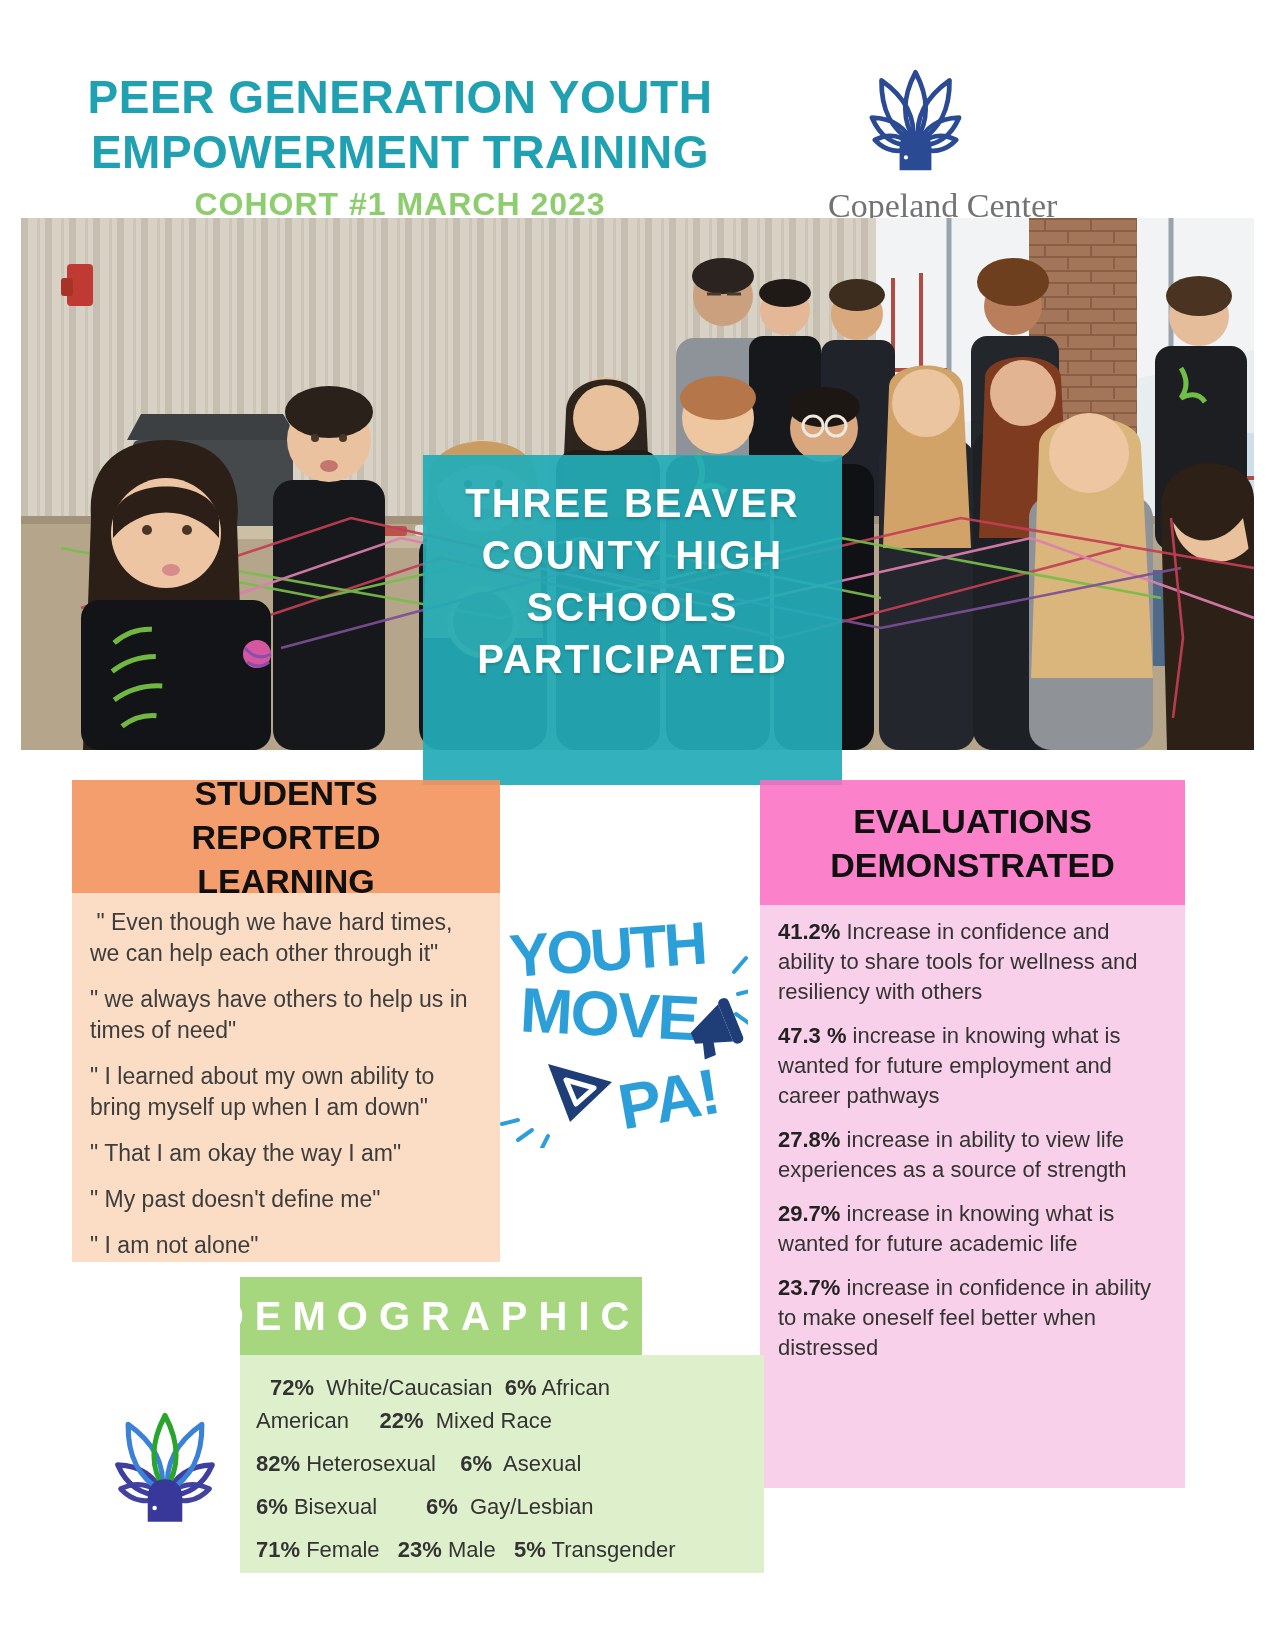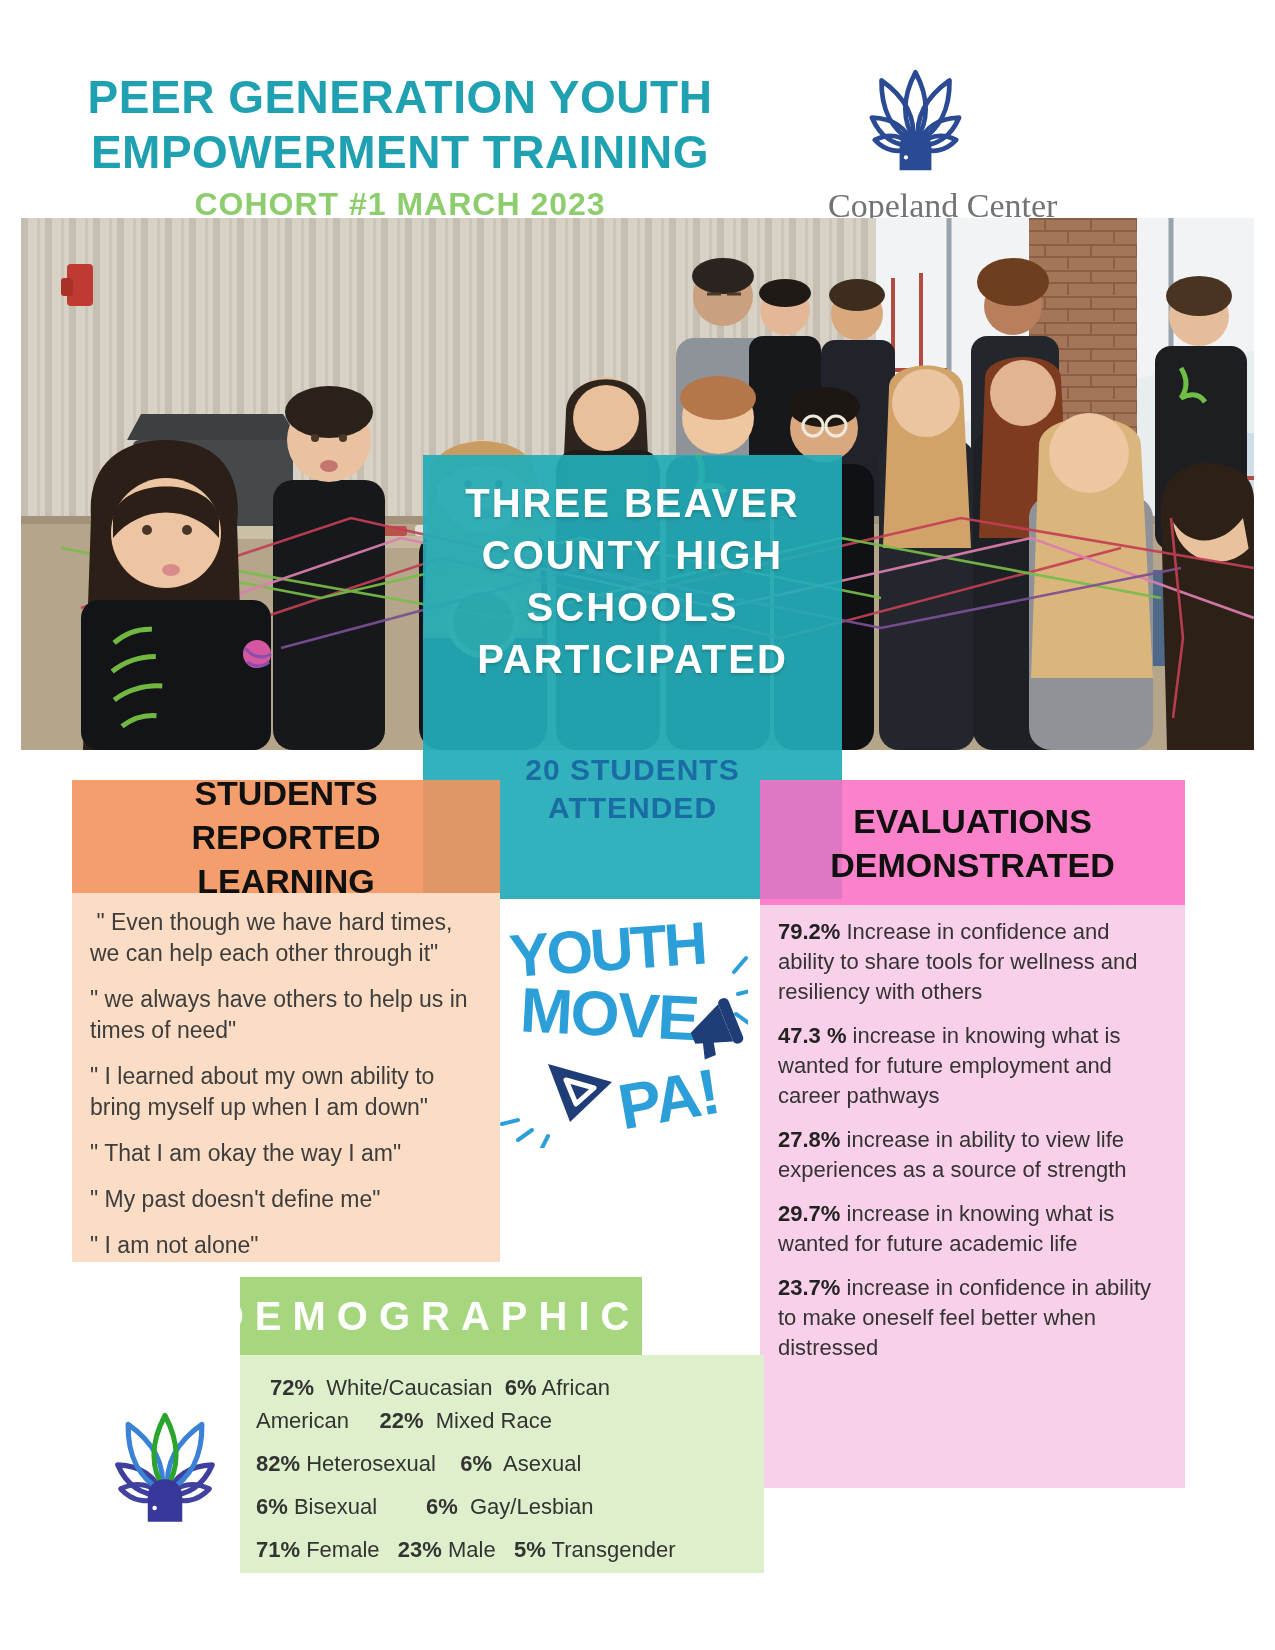--- a/index.html
+++ b/index.html
@@ -15,21 +15,21 @@
   
   .logo-block{left:828px;top:64px;width:320px;text-align:left;color:#737373;}
   .logo-name{font-family:"Liberation Serif","DejaVu Serif",serif;font-size:34px;line-height:36px;margin-top:0px;}
   .logo-tag{font-family:"Liberation Serif","DejaVu Serif",serif;font-variant:small-caps;font-size:13px;
             letter-spacing:2.5px;margin-top:2px;}
 
   
   .photo{left:21px;top:218px;width:1233px;height:532px;overflow:hidden;background:#cfc8bc;}
 
   
-  .overlay{left:423px;top:455px;width:419px;height:444px;background:rgba(35,172,184,.93);text-align:center;}
+  .overlay{left:423px;top:455px;width:419px;height:330px;background:rgba(35,172,184,.93);text-align:center;}
   .overlay-headline{margin:22px 6px 0 6px;color:#ffffff;font-size:40px;font-weight:800;line-height:52px;
                     letter-spacing:2px;text-shadow:0 2px 3px rgba(0,0,0,.18);}
   .attendance{position:absolute;left:0;right:0;top:296px;margin:0 auto;max-width:300px;
               color:#1a6ca4;font-size:30px;font-weight:800;line-height:38px;letter-spacing:1px;}
 
   
   .sec-header{display:flex;align-items:center;justify-content:center;text-align:center;
               font-weight:800;color:#101010;font-size:34px;line-height:44px;}
   .orange-header{left:72px;top:780px;width:428px;height:113px;background:rgba(243,148,94,.9);padding:0;}
   .orange-header div{padding:0 30px;}
@@ -237,21 +237,20 @@
           <path d="M100,504 q18,-8 36,-2" transform="rotate(-14 118 502)"></path>
         </g>
         <circle cx="236" cy="436" r="14" fill="#d557a0"></circle>
         <path d="M224,430 q12,14 26,6 M226,444 q12,8 22,0" stroke="#8a4fae" stroke-width="3" fill="none"></path>
       </g>
     </svg>
   </div>
 
   <div class="abs overlay">
     <div class="overlay-headline">THREE BEAVER COUNTY HIGH SCHOOLS PARTICIPATED</div>
-    <div class="attendance">20 STUDENTS ATTENDED</div>
   </div>
 
   <div class="abs sec-header orange-header">
     <div>STUDENTS REPORTED LEARNING</div>
   </div>
   <div class="abs peach-panel">
       <p> " Even though we have hard times, we can help each other through it"</p>
       <p>" we always have others to help us in times of need"</p>
       <p>" I learned about my own ability to bring myself up when I am down"</p>
       <p>" That I am okay the way I am"</p>
@@ -283,21 +282,21 @@
           <path d="M56,238 l-6,12"></path>
           <path d="M26,222 l-16,4"></path>
       </g>
     </svg>
   </div>
 
   <div class="abs sec-header pink-header">
     <div>EVALUATIONS DEMONSTRATED</div>
   </div>
   <div class="abs pink-panel">
-      <p><b>79.2%</b> Increase in confidence and ability to share tools for wellness and resiliency with others</p>
+      <p><b>41.2%</b> Increase in confidence and ability to share tools for wellness and resiliency with others</p>
       <p><b>47.3 %</b> increase in knowing what is wanted for future employment and career pathways</p>
       <p><b>27.8%</b> increase in ability to view life experiences as a source of strength</p>
       <p><b>29.7%</b> increase in knowing what is wanted for future academic life</p>
       <p><b>23.7%</b> increase in confidence in ability to make oneself feel better when distressed</p>
     </div>
 
   <div class="abs sec-header green-header">
     <div>DEMOGRAPHICS</div>
   </div>
   <div class="abs green-panel">

